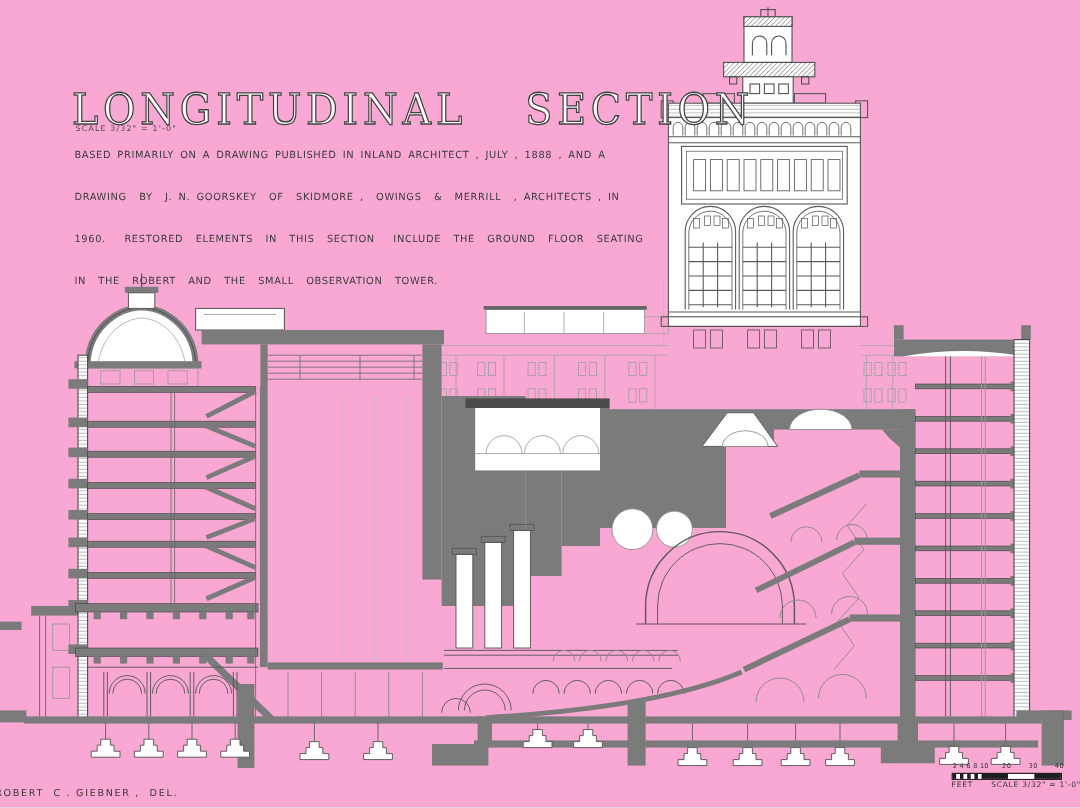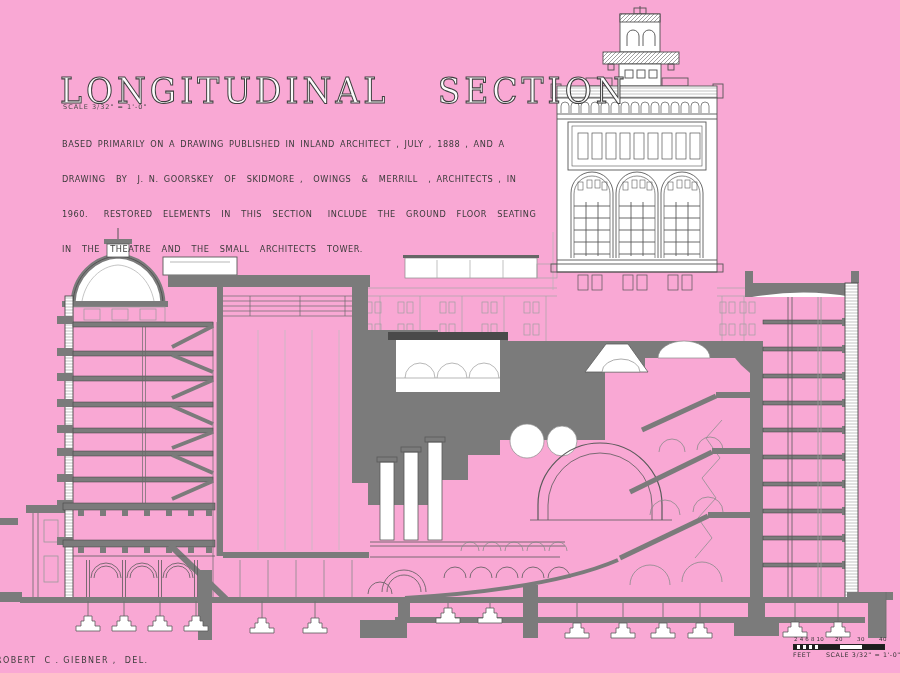--- a/index.html
+++ b/index.html
@@ -436,25 +436,25 @@
         <use href="#ftg" x="623" y="623"></use>
         <use href="#ftg" x="663" y="623"></use>
         <use href="#ftg" x="700" y="623"></use>
     <use href="#ftg" x="795" y="622"></use>
         <use href="#ftg" x="838" y="622"></use>
   </g>
 </svg>
 
   <div class="abs title" style="left:60px;top:70px;">LONGITUDINAL SECTION</div>
   <div class="abs tscale" style="left:63px;top:103px;">SCALE 3/32" = 1'-0"</div>
-  <div class="abs notes" style="left:62px;top:116px;width:445px;">
+  <div class="abs notes" style="left:62px;top:101px;width:445px;">
     <div>BASED PRIMARILY ON A DRAWING PUBLISHED IN INLAND ARCHITECT , JULY , 1888 , AND A</div>
     <div>DRAWING  BY  J. N. GOORSKEY  OF  SKIDMORE ,  OWINGS  &amp;  MERRILL  , ARCHITECTS , IN</div>
     <div>1960.   RESTORED  ELEMENTS  IN  THIS  SECTION   INCLUDE  THE  GROUND  FLOOR  SEATING</div>
-    <div>IN  THE  THEATRE  AND  THE  SMALL  ARCHITECTS  TOWER.</div>
+    <div>IN  THE  ROBERT  AND  THE  SMALL  OBSERVATION  TOWER.</div>
   </div>
 
   <div class="abs credit" style="left:-4px;top:656px;">ROBERT  C . GIEBNER ,  DEL.</div>
 
   <div class="abs" style="left:793px;top:636px;width:100px;height:32px;">
     <span class="abs sb" style="left:1px;top:0;letter-spacing:0.2px;">2 4 6 8 10</span>
     <span class="abs sb" style="left:42px;top:0;">20</span>
     <span class="abs sb" style="left:64px;top:0;">30</span>
     <span class="abs sb" style="left:86px;top:0;">40</span>
     <div class="bar">

